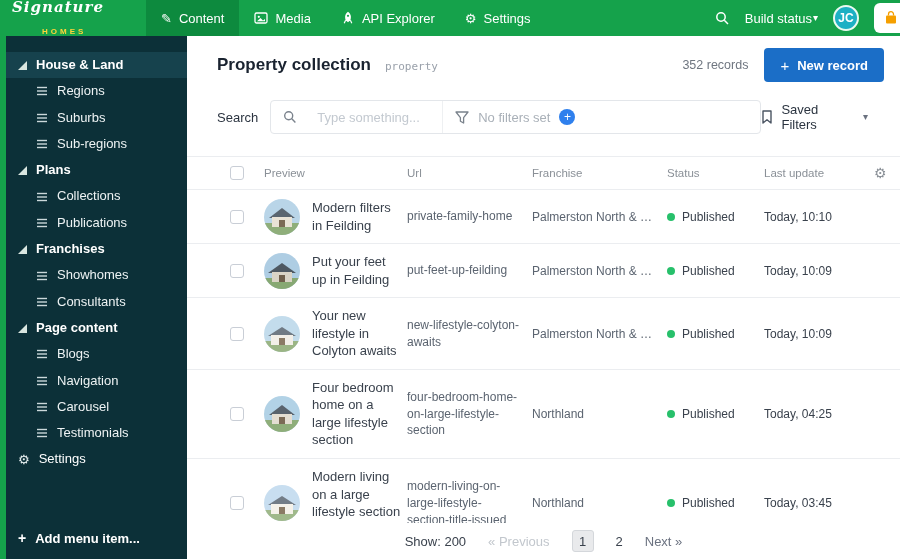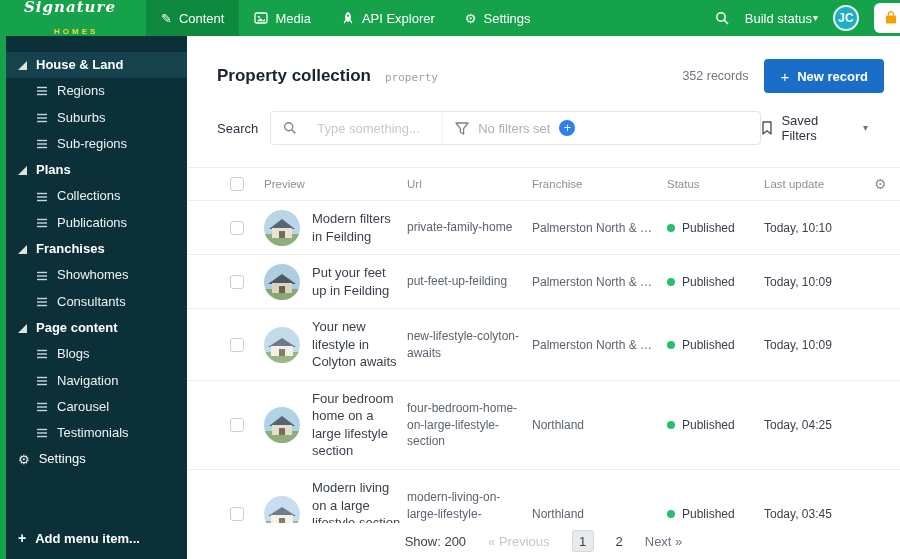--- a/index.html
+++ b/index.html
@@ -2,21 +2,21 @@
 <html><head>
 <meta charset="utf-8">
 <style>
   * { box-sizing: border-box; margin: 0; padding: 0; }
   html,body { width:900px; height:559px; overflow:hidden; }
   body { font-family:"Liberation Sans", sans-serif; position:relative; background:#fff; }
 
   
   .topbar { position:absolute; top:0; left:0; right:0; height:36px; background:#15a24b;
             display:flex; align-items:stretch; color:#fff; z-index:30; }
-  .logo { width:146px; display:flex; flex-direction:column; justify-content:center; padding-left:24px;gap:12px; }
+  .logo { width:146px; display:flex; flex-direction:column; justify-content:center; padding-left:12px;gap:12px; }
   .logo-script { font-family:"DejaVu Serif", serif; font-style:italic; font-weight:bold;
                  font-size:15px; line-height:1; color:#fff; letter-spacing:1px; }
   .logo-homes { font-size:8px; font-weight:bold; letter-spacing:3px; color:#ffd43b; margin-left:30px; line-height:1.2; }
   .nav-item { display:flex; align-items:center; gap:7px; padding:0 15px; font-size:13px; font-weight:500; cursor:pointer; }
   .nav-item.active { background:#0d8a3e; }
   .nav-glyph { font-family:"DejaVu Sans", sans-serif; font-size:13px; line-height:1; }
   .topbar-right { margin-left:auto; display:flex; align-items:center; gap:15px; padding-right:4px; }
   .build-status { display:flex; align-items:center; gap:1px; font-size:13px; cursor:pointer; }
   .caret { font-family:"DejaVu Sans", sans-serif; font-size:10px; line-height:1; }
   .avatar { width:26px; height:26px; border-radius:50%; background:#1db0c4; border:2px solid #eafaf0;
@@ -36,21 +36,21 @@
   .tri { width:0; height:0; border-bottom:9px solid #d9e6e0; border-left:9px solid transparent; }
   .list-ic { flex:0 0 auto; }
   .gear-glyph { font-family:"DejaVu Sans", sans-serif; font-size:13px; color:#e8f0f1; line-height:1; }
   .add-menu { position:absolute; bottom:0; left:0; right:0; padding:13px 18px; display:flex; align-items:center;
               gap:9px; color:#fff; font-size:13px; font-weight:bold; cursor:pointer; }
   .add-plus { font-size:14px; font-weight:bold; }
 
   
   .main { position:absolute; left:187px; top:36px; right:0; bottom:0; background:#fff; overflow:hidden; }
 
-  .content-header { display:flex; align-items:center; padding:23px 16px 10px 30px; }
+  .content-header { display:flex; align-items:center; padding:12px 16px 10px 30px; }
   .page-title { font-size:17px; font-weight:bold; color:#1a2330; }
   .type-tag { font-family:"DejaVu Sans Mono", monospace; font-size:11px; color:#9aa1ab; margin-left:14px; padding-top:3px; }
   .header-right { margin-left:auto; display:flex; align-items:center; gap:16px; }
   .record-count { font-size:12.5px; color:#6f7680; }
   .new-record-btn { background:#1b6ec7; color:#fff; border:none; border-radius:4px; height:34px;
                     padding:0 16px; font-size:13px; font-weight:bold; display:flex; align-items:center; gap:8px; cursor:pointer; }
   .btn-plus { font-size:15px; font-weight:normal; line-height:1; }
 
   .filter-row { display:flex; align-items:center; padding:8px 16px 14px 30px; }
   .search-label { font-size:13px; color:#2b3440; margin-right:12px; }

